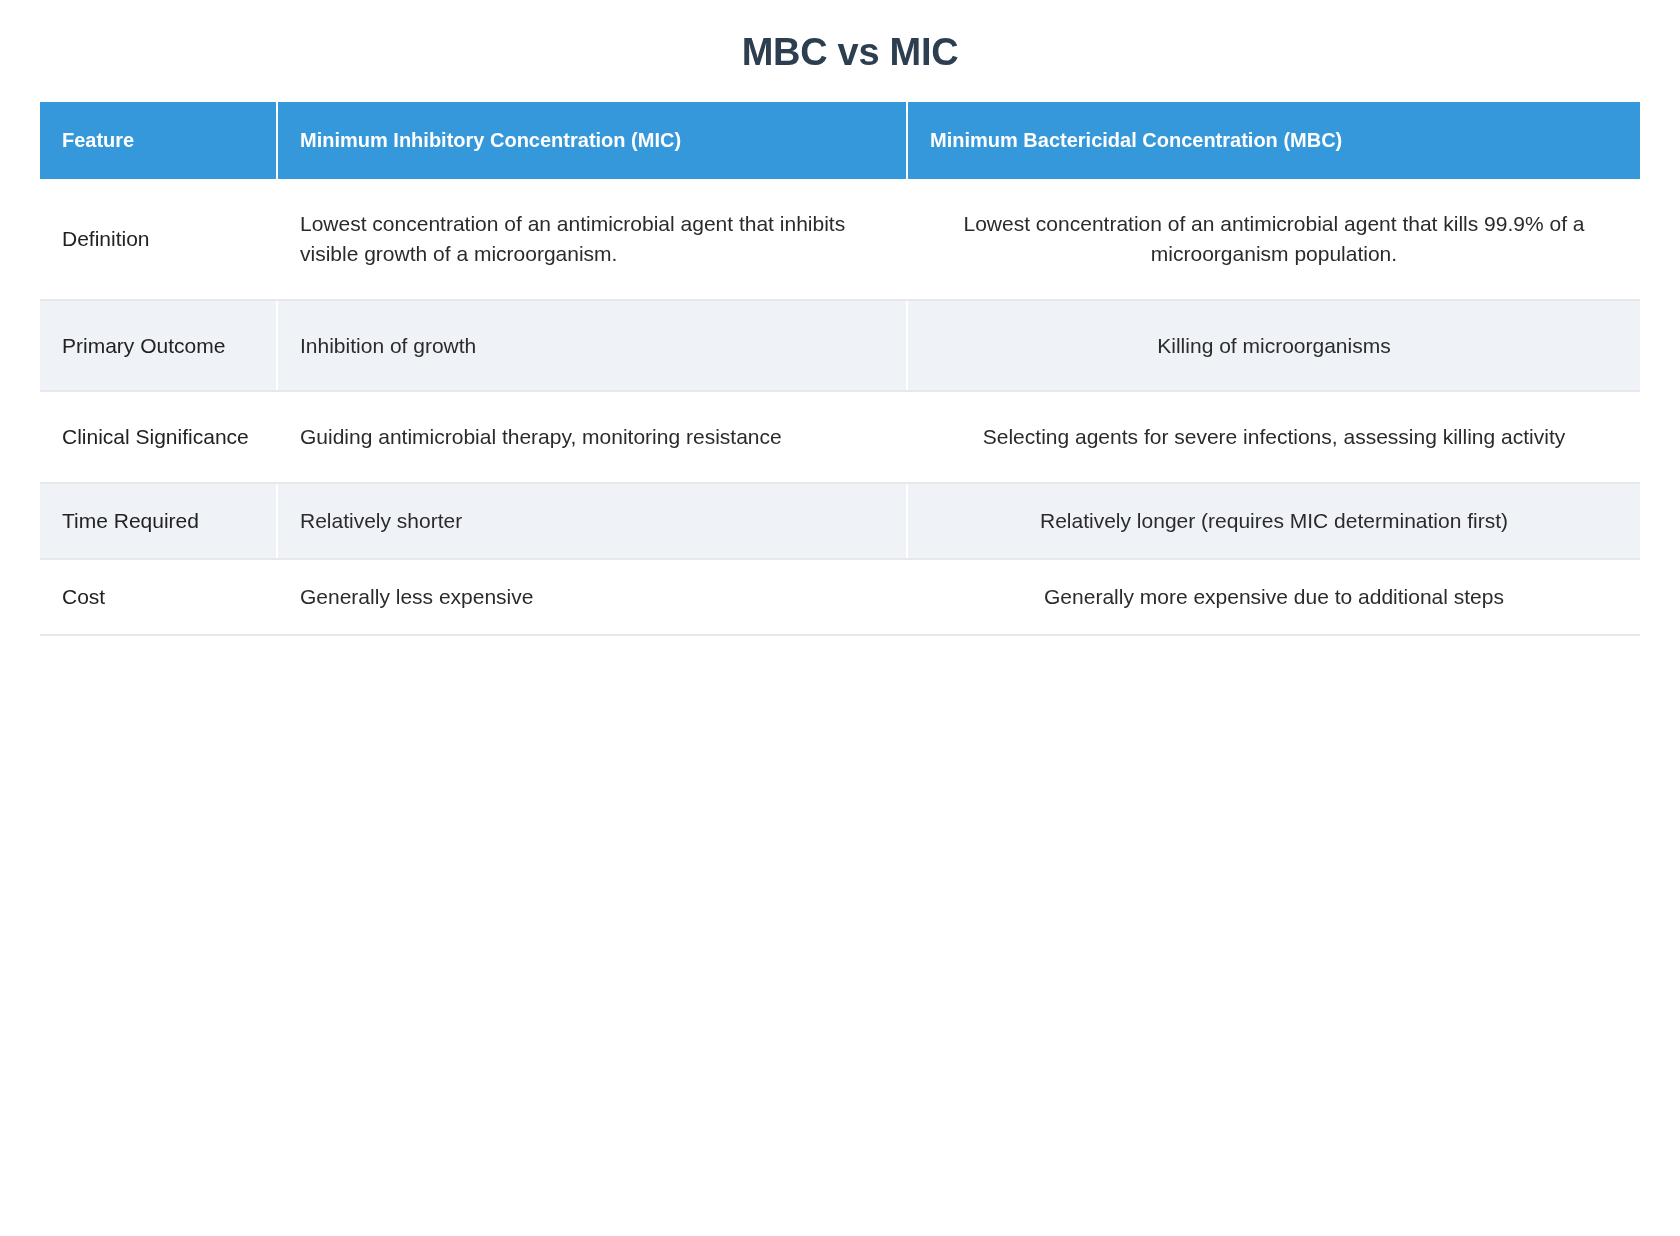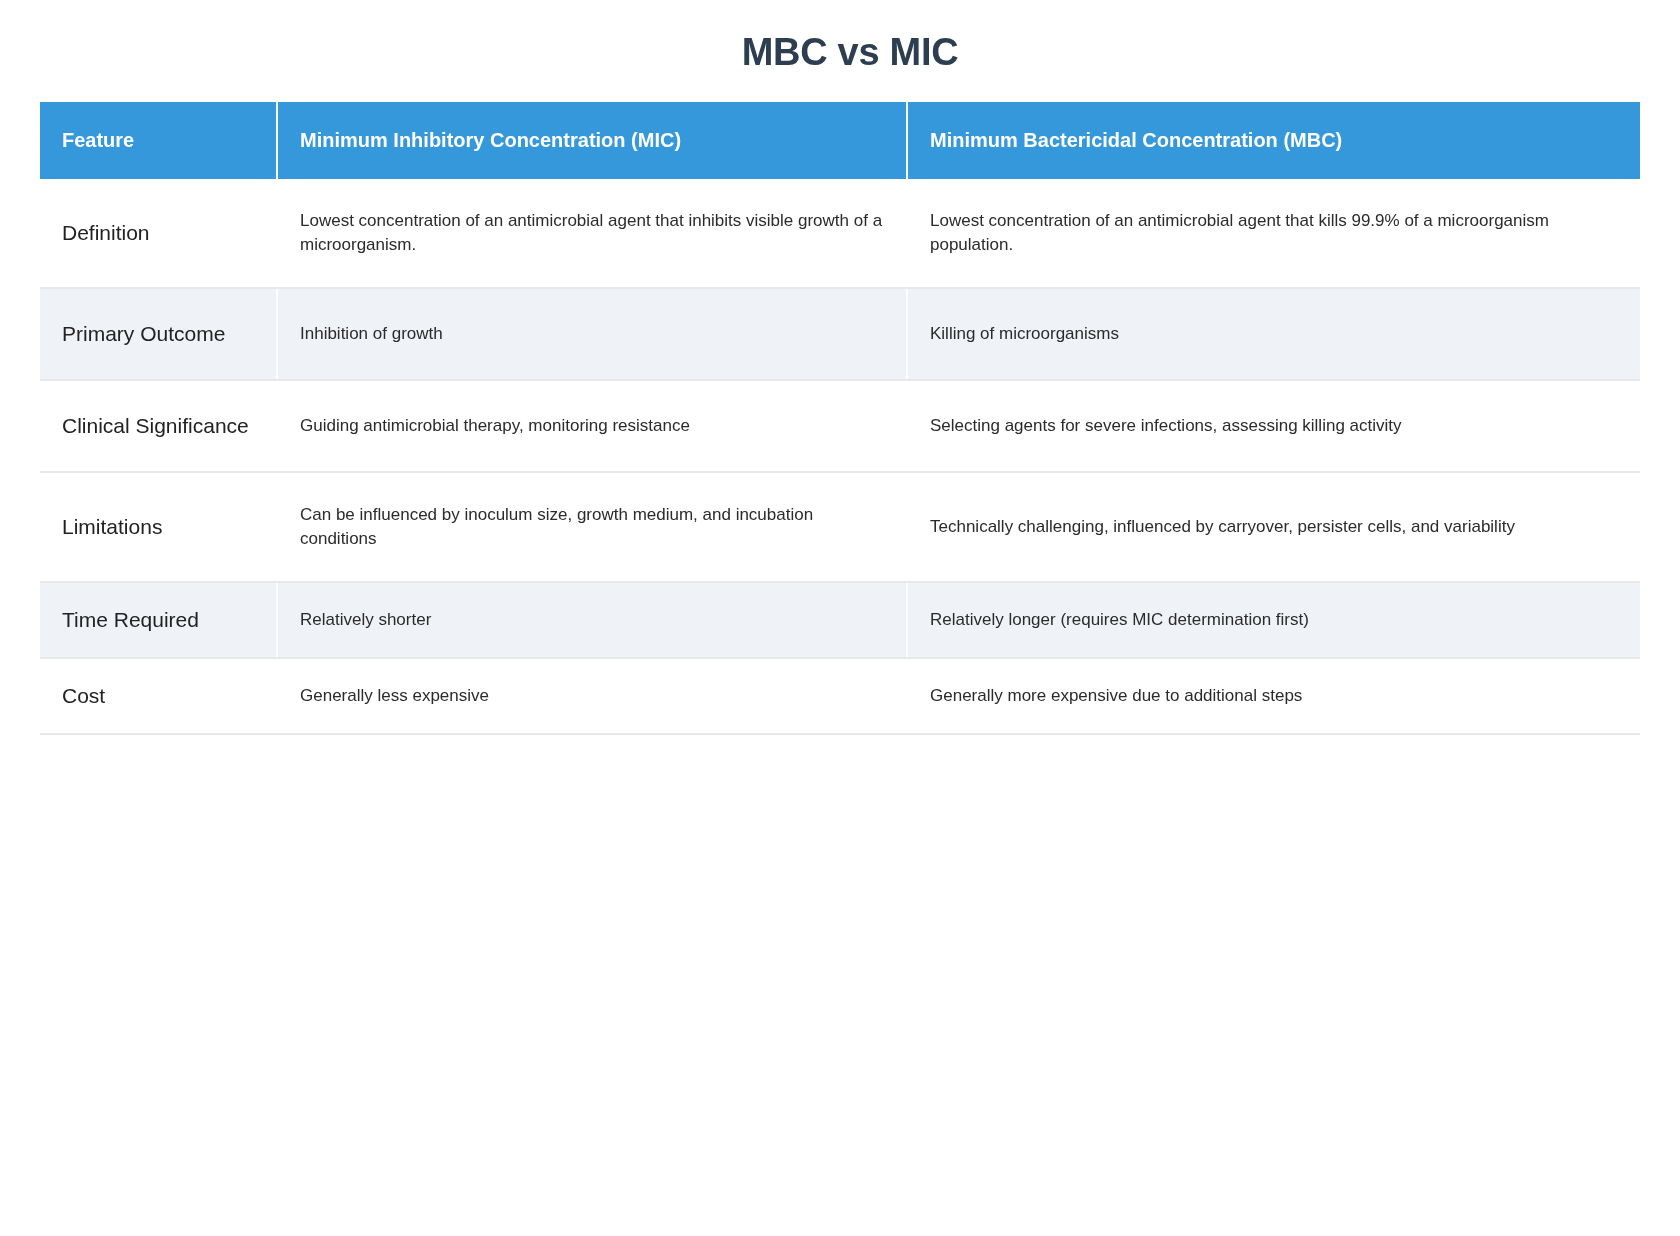--- a/index.html
+++ b/index.html
@@ -58,30 +58,30 @@
     text-align: left;
     padding: 26px 22px 26px 22px;
     vertical-align: middle;
     border-right: 2px solid #ffffff;
     line-height: 1.25;
     box-sizing: border-box;
   }
   thead th.last { border-right: none; }
 
   tbody td {
-    font-size: 17px;
+    font-size: 21px;
     color: #2b2b2b;
     padding: 22px 22px;
     vertical-align: middle;
     line-height: 1.42;
     border-right: 2px solid #ffffff;
     border-bottom: 2px solid #e6e8ea;
     box-sizing: border-box;
   }
-  tbody td.last { border-right: none; }
+  tbody td.last { border-right: none; text-align: center; }
   tbody tr.alt td {
     background: #eff3f8;
     margin-top: 48px;
   }
   tbody tr.plain td {
     background: #ffffff;
   }
   tbody tr:last-child td { border-bottom: 2px solid #e6e8ea; }
   tbody td.feature {
     font-weight: normal;
@@ -127,25 +127,20 @@
 
 
 
         <tr class="plain tall">
           <td class="feature">Clinical Significance</td>
           <td>Guiding antimicrobial therapy, monitoring resistance</td>
           <td class="last">Selecting agents for severe infections, assessing killing activity</td>
         </tr>
 
 
-        <tr class="plain tall">
-          <td class="feature">Limitations</td>
-          <td>Can be influenced by inoculum size, growth medium, and incubation conditions</td>
-          <td class="last">Technically challenging, influenced by carryover, persister cells, and variability</td>
-        </tr>
 
         <tr class="alt">
           <td class="feature">Time Required</td>
           <td>Relatively shorter</td>
           <td class="last">Relatively longer (requires MIC determination first)</td>
         </tr>
 
         <tr class="plain">
           <td class="feature">Cost</td>
           <td>Generally less expensive</td>

